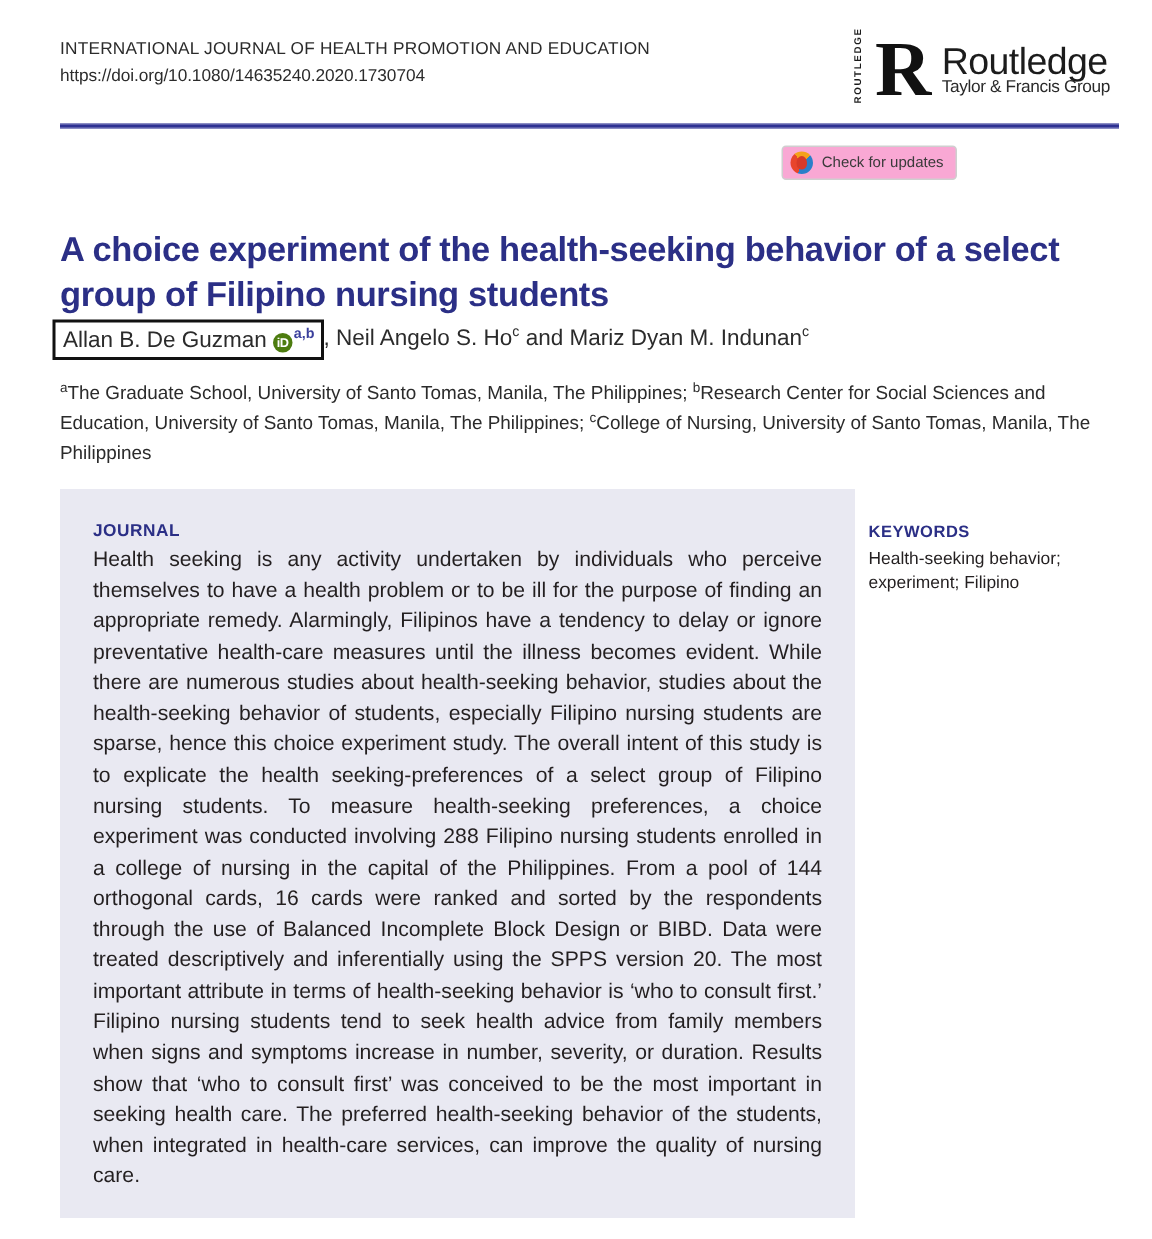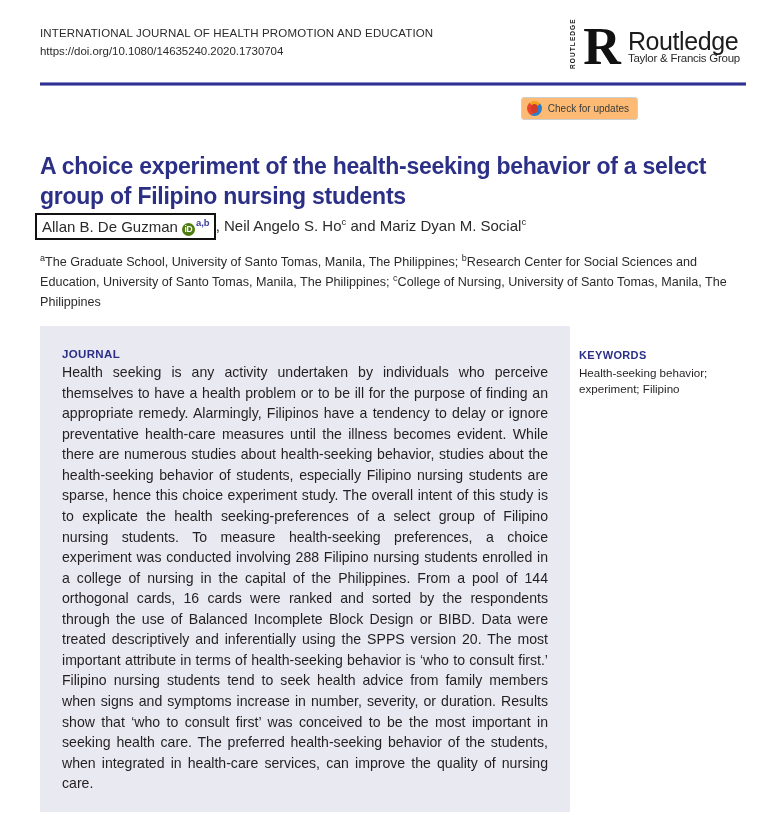--- a/index.html
+++ b/index.html
@@ -79,21 +79,21 @@
     border-top: 1px solid #8b8dc4;
     border-bottom: 1px solid #8b8dc4;
   }
 
   
   .crossmark {
     position: absolute;
     right: 22px; top: 97px;
     display: flex; align-items: center; gap: 6px;
     border: 1px solid #cfcfcf;
-    background: #fdba74;
+    background: #f9a8d4;
     border-radius: 3px;
     padding: 3px 8px 3px 5px;
   }
   .crossmark-icon {
     width: 15px; height: 15px; border-radius: 50%;
     background:
       conic-gradient(from 200deg, #e8452c 0deg 120deg, #f4a21a 120deg 210deg, #2a7fc9 210deg 360deg);
     position: relative;
     flex: none;
   }
@@ -231,21 +231,21 @@
   <div class="header-rule"></div>
 
   <div class="crossmark">
     <span class="crossmark-icon"></span>
     <span class="crossmark-label">Check for updates</span>
   </div>
 
   <h1 class="article-title">A choice experiment of the health-seeking behavior of a select group of Filipino nursing students</h1>
 
   <div class="authors">
-    <span class="author-highlight"><span>Allan B. De Guzman</span><span class="orcid">iD</span><sup class="aff">a,b</sup></span><span>, Neil Angelo S. Ho</span><sup class="aff-d">c</sup><span> and Mariz Dyan M. Social</span><sup class="aff-d">c</sup>
+    <span class="author-highlight"><span>Allan B. De Guzman</span><span class="orcid">iD</span><sup class="aff">a,b</sup></span><span>, Neil Angelo S. Ho</span><sup class="aff-d">c</sup><span> and Mariz Dyan M. Indunan</span><sup class="aff-d">c</sup>
   </div>
 
   <div class="affiliations"><sup>a</sup><span>The Graduate School, University of Santo Tomas, Manila, The Philippines; </span><sup>b</sup><span>Research Center for Social Sciences and Education, University of Santo Tomas, Manila, The Philippines; </span><sup>c</sup><span>College of Nursing, University of Santo Tomas, Manila, The Philippines</span>
   </div>
 
   <div class="abstract-panel">
     <div class="abstract-inner">
       <div class="section-head">JOURNAL</div>
       <div class="abstract-body">Health seeking is any activity undertaken by individuals who perceive themselves to have a health problem or to be ill for the purpose of finding an appropriate remedy. Alarmingly, Filipinos have a tendency to delay or ignore preventative health-care measures until the illness becomes evident. While there are numerous studies about health-seeking behavior, studies about the health-seeking behavior of students, especially Filipino nursing students are sparse, hence this choice experiment study. The overall intent of this study is to explicate the health seeking-preferences of a select group of Filipino nursing students. To measure health-seeking preferences, a choice experiment was conducted involving 288 Filipino nursing students enrolled in a college of nursing in the capital of the Philippines. From a pool of 144 orthogonal cards, 16 cards were ranked and sorted by the respondents through the use of Balanced Incomplete Block Design or BIBD. Data were treated descriptively and inferentially using the SPPS version 20. The most important attribute in terms of health-seeking behavior is ‘who to consult first.’ Filipino nursing students tend to seek health advice from family members when signs and symptoms increase in number, severity, or duration. Results show that ‘who to consult first’ was conceived to be the most important in seeking health care. The preferred health-seeking behavior of the students, when integrated in health-care services, can improve the quality of nursing care.</div>
     </div>

